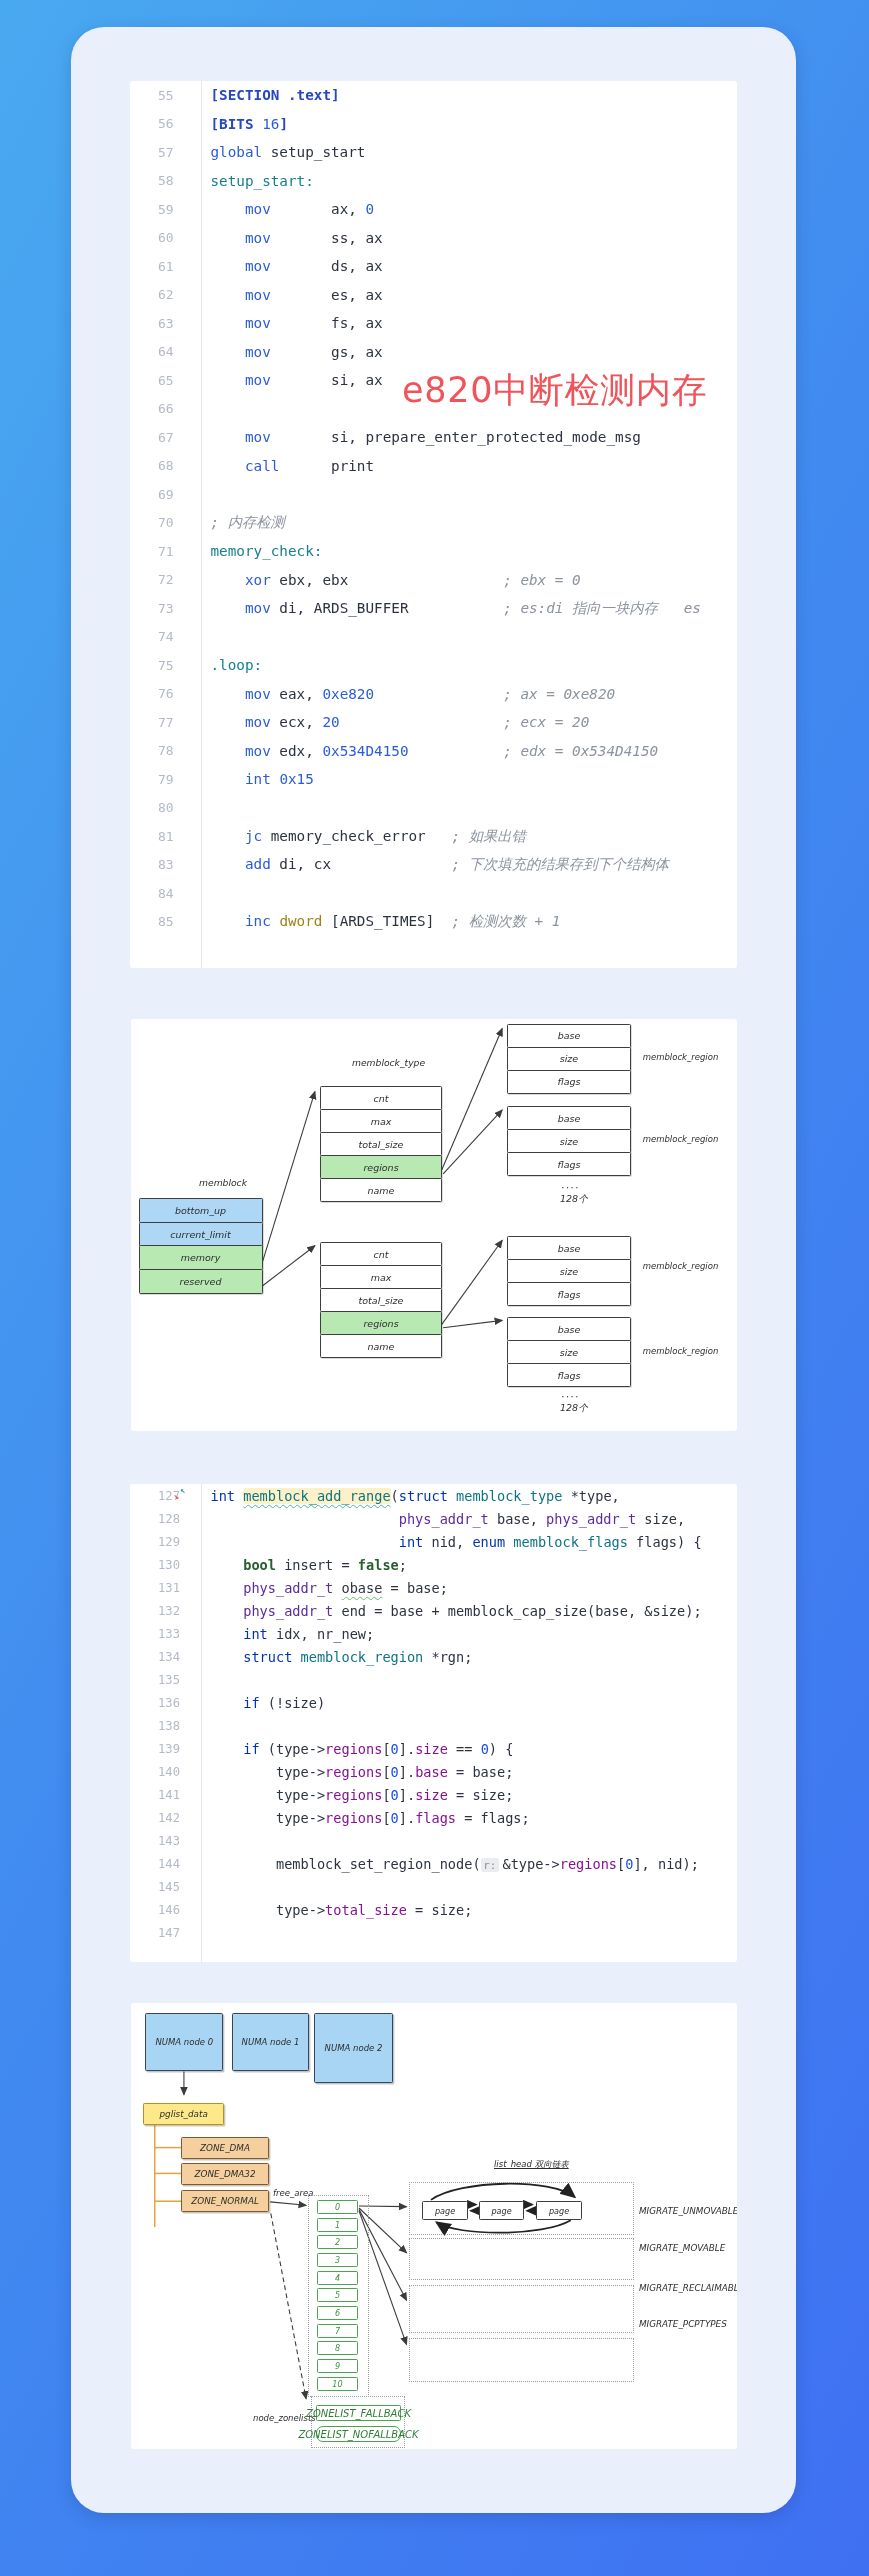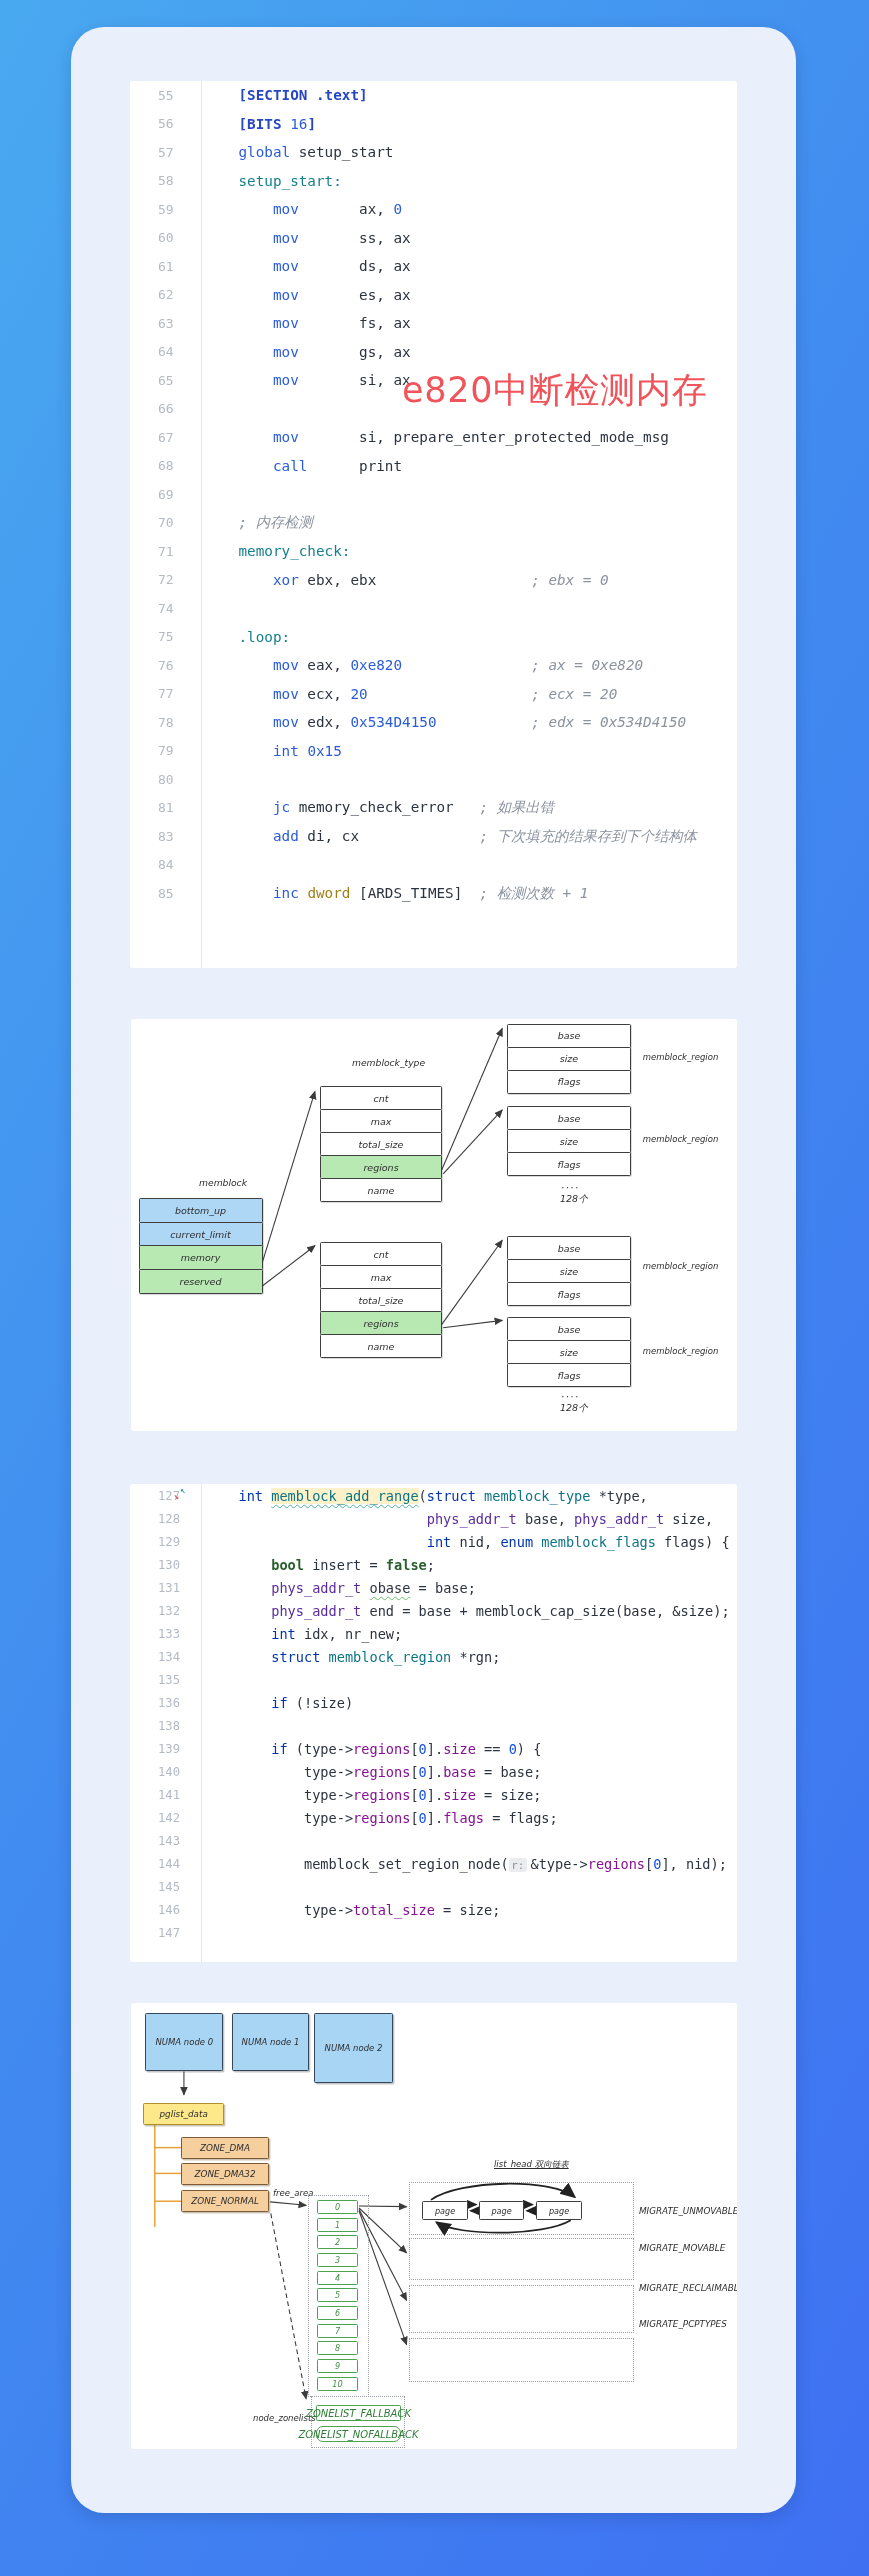--- a/index.html
+++ b/index.html
@@ -16,21 +16,21 @@
   
   .code-panel{font-family:"DejaVu Sans Mono","Liberation Mono",monospace;}
   .gutter-sep{position:absolute;left:71px;top:0;bottom:0;width:0.7px;background:#e4e7ec;}
   .cl{position:relative;display:flex;align-items:center;white-space:pre;}
   #asm-code .cl{height:28.5px;font-size:14.3px;}
   #c-code .cl{height:23px;font-size:13.6px;}
   .g{flex:0 0 71px;width:71px;text-align:right;box-sizing:border-box;padding-right:33px;
      color:#b3bac6;padding-left:28px;}
   #asm-code .g{font-size:13px;}
   #c-code .g{font-size:12.2px;}
-  .cc{padding-left:9.5px;color:#2c3340;margin-left:28px;}
+  .cc{padding-left:9.5px;color:#2c3340;}
   .gic{position:absolute;left:42px;top:2px;width:24.4px;height:19px;font-size:8.8px;line-height:8.8px;}
   .ic-up{position:absolute;left:8.1px;top:0;color:#1d9a8f;font-weight:bold;}
   .ic-dn{position:absolute;left:1.4px;top:6.1px;color:#e25555;font-weight:bold;}
   
   .kw{color:#2a5bd8;}
   .kwd{color:#2746c4;font-weight:bold;}
   .num{color:#2a5bd8;}
   .lbl{color:#17808d;}
   .com{color:#8b939e;font-style:italic;}
   .typ2{color:#a08119;}
@@ -106,20 +106,21 @@
         <div class="cl"><span class="g">63</span><span class="cc"><span>    </span><span class="kw">mov</span><span>       fs, ax</span></span></div>
         <div class="cl"><span class="g">64</span><span class="cc"><span>    </span><span class="kw">mov</span><span>       gs, ax</span></span></div>
         <div class="cl"><span class="g">65</span><span class="cc"><span>    </span><span class="kw">mov</span><span>       si, ax</span></span></div>
         <div class="cl"><span class="g">66</span><span class="cc"></span></div>
         <div class="cl"><span class="g">67</span><span class="cc"><span>    </span><span class="kw">mov</span><span>       si, prepare_enter_protected_mode_msg</span></span></div>
         <div class="cl"><span class="g">68</span><span class="cc"><span>    </span><span class="kw">call</span><span>      print</span></span></div>
         <div class="cl"><span class="g">69</span><span class="cc"></span></div>
         <div class="cl"><span class="g">70</span><span class="cc"><span class="com">; 内存检测</span></span></div>
         <div class="cl"><span class="g">71</span><span class="cc"><span class="lbl">memory_check:</span></span></div>
         <div class="cl"><span class="g">72</span><span class="cc"><span>    </span><span class="kw">xor</span><span> ebx, ebx</span><span>                  </span><span class="com">; ebx = 0</span></span></div>
+        <div class="cl"><span class="g">73</span><span class="cc"><span>    </span><span class="kw">mov</span><span> di, ARDS_BUFFER</span><span>           </span><span class="com">; es:di 指向一块内存   es</span></span></div>
         <div class="cl"><span class="g">74</span><span class="cc"></span></div>
         <div class="cl"><span class="g">75</span><span class="cc"><span class="lbl">.loop:</span></span></div>
         <div class="cl"><span class="g">76</span><span class="cc"><span>    </span><span class="kw">mov</span><span> eax, </span><span class="num">0xe820</span><span>               </span><span class="com">; ax = 0xe820</span></span></div>
         <div class="cl"><span class="g">77</span><span class="cc"><span>    </span><span class="kw">mov</span><span> ecx, </span><span class="num">20</span><span>                   </span><span class="com">; ecx = 20</span></span></div>
         <div class="cl"><span class="g">78</span><span class="cc"><span>    </span><span class="kw">mov</span><span> edx, </span><span class="num">0x534D4150</span><span>           </span><span class="com">; edx = 0x534D4150</span></span></div>
         <div class="cl"><span class="g">79</span><span class="cc"><span>    </span><span class="kw">int</span><span> </span><span class="num">0x15</span></span></div>
         <div class="cl"><span class="g">80</span><span class="cc"></span></div>
         <div class="cl"><span class="g">81</span><span class="cc"><span>    </span><span class="kw">jc</span><span> memory_check_error</span><span>   </span><span class="com">; 如果出错</span></span></div>
         <div class="cl"><span class="g">83</span><span class="cc"><span>    </span><span class="kw">add</span><span> di, cx</span><span>              </span><span class="com">; 下次填充的结果存到下个结构体</span></span></div>
         <div class="cl"><span class="g">84</span><span class="cc"></span></div>

